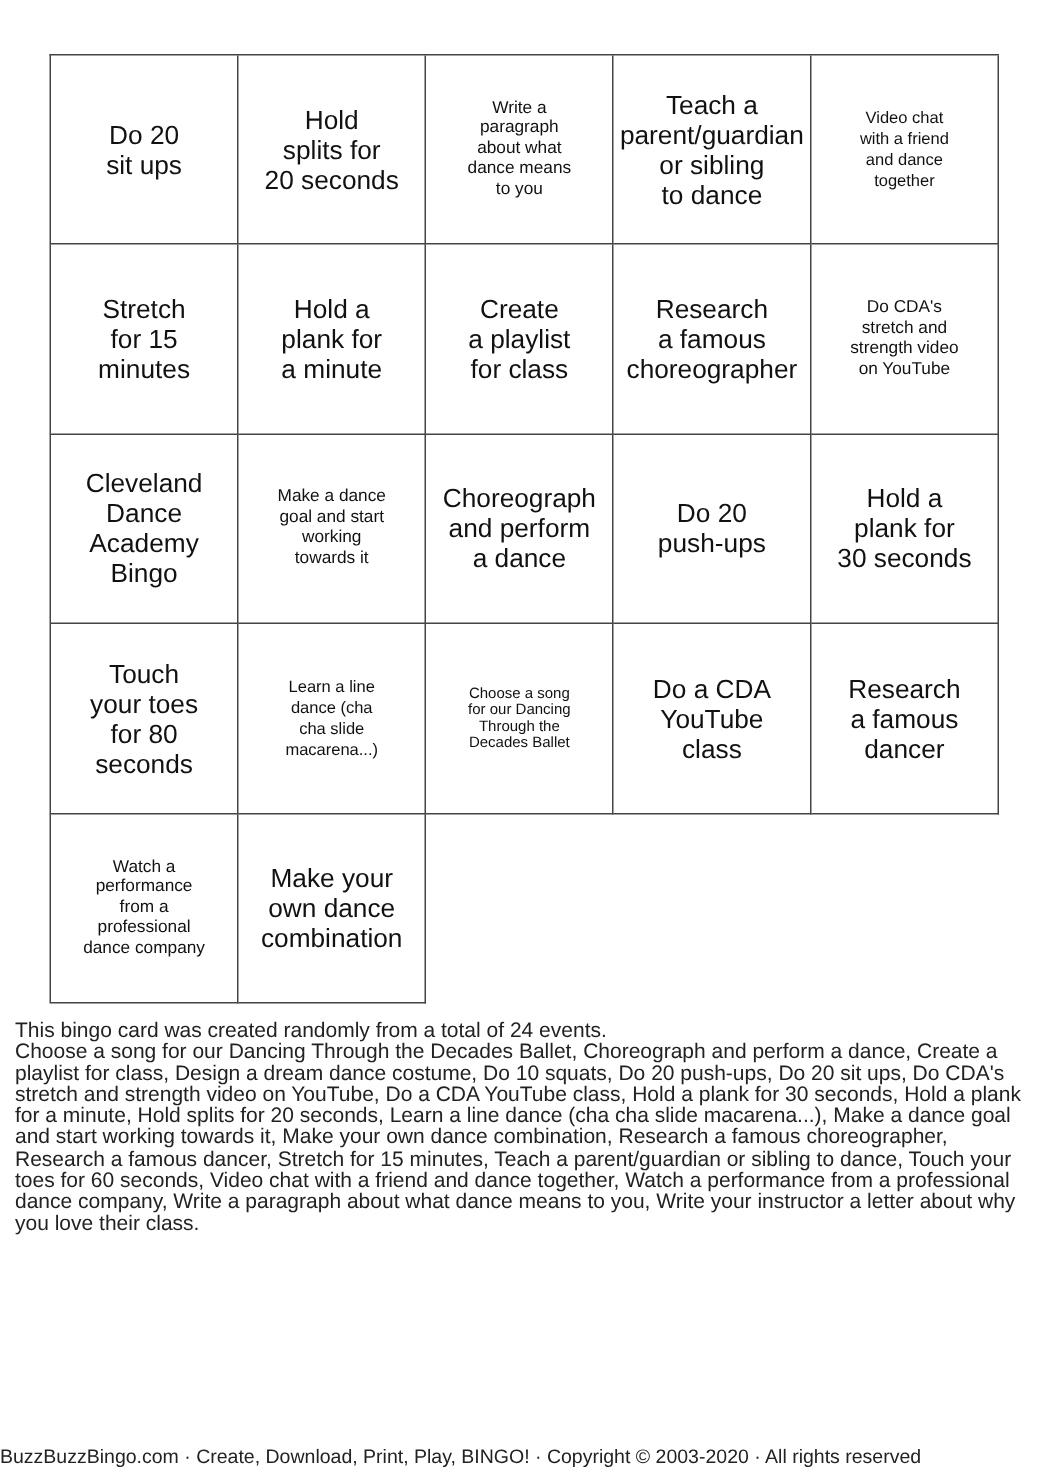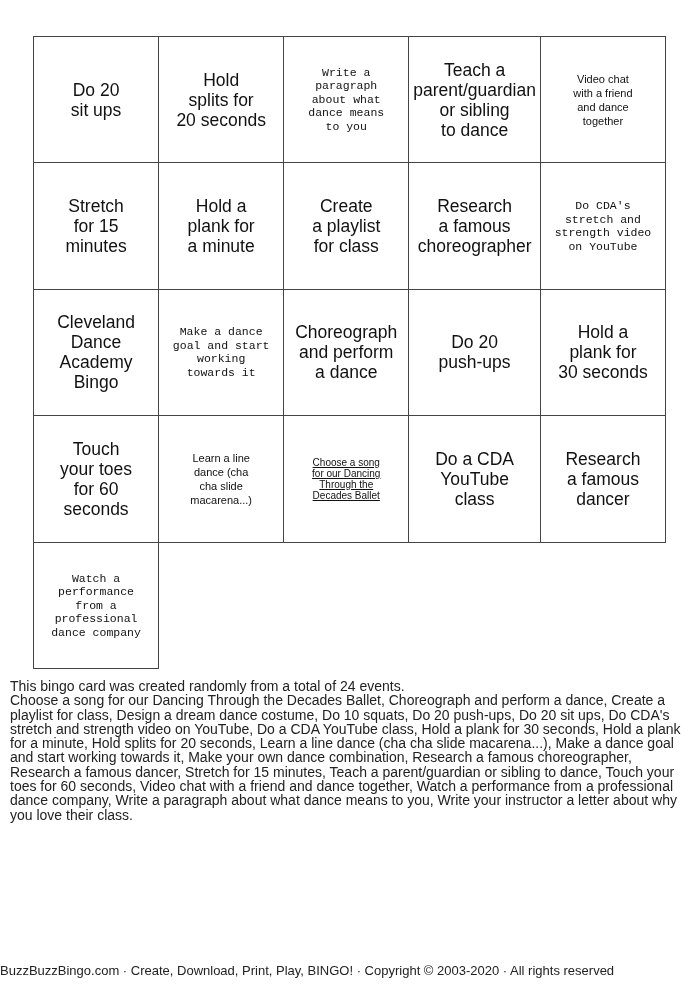--- a/index.html
+++ b/index.html
@@ -1,22 +1,22 @@
 <!DOCTYPE html>
 <html><head>
 <meta charset="utf-8">
 <style>
   html, body { margin: 0; padding: 0; background: #ffffff; }
   body { width: 699px; height: 989px; position: relative; font-family: "Liberation Sans", sans-serif; color: #111; overflow: hidden; }
   .grid { position: absolute; left: 33px; top: 36px; width: 633px; height: 633px; display: grid; grid-template-columns: repeat(5, 1fr); grid-template-rows: repeat(5, 1fr); border-left: 1px solid #444; border-top: 1px solid #444; box-sizing: border-box; }
   .cell { border-right: 1px solid #444; border-bottom: 1px solid #444; display: flex; align-items: center; justify-content: center; text-align: center; padding: 4px; box-sizing: border-box; white-space: pre-line; }
   .cell.lg { font-size: 17.5px; line-height: 20px; }
   .cell.md { font-size: 11px; line-height: 14px; }
-  .cell.sm { font-size: 11.5px; line-height: 13.5px; font-family: Liberation Mono, monospace; }
-  .cell.xs { font-size: 10px; line-height: 11px; text-decoration: underline; }
+  .cell.sm { font-size: 11.5px; line-height: 13.5px; }
+  .cell.xs { font-size: 10px; line-height: 11px; }
   .notes { position: absolute; left: 10px; top: 679px; width: 680px; font-size: 14px; line-height: 14.3px; color: #222; }
   .footer { position: absolute; left: 0; width: 699px; top: 963px; text-align: left; font-size: 13px; color: #222; }
 </style>
 </head>
 <body>
 
 <div class="grid">
   <div class="cell lg">Do 20
 sit ups</div>
   <div class="cell lg">Hold
@@ -62,41 +62,44 @@
   <div class="cell lg">Choreograph
 and perform
 a dance</div>
   <div class="cell lg">Do 20
 push-ups</div>
   <div class="cell lg">Hold a
 plank for
 30 seconds</div>
   <div class="cell lg">Touch
 your toes
-for 60
+for 80
 seconds</div>
   <div class="cell md">Learn a line
 dance (cha
 cha slide
 macarena...)</div>
   <div class="cell xs">Choose a song
 for our Dancing
 Through the
 Decades Ballet</div>
   <div class="cell lg">Do a CDA
 YouTube
 class</div>
   <div class="cell lg">Research
 a famous
 dancer</div>
   <div class="cell sm">Watch a
 performance
 from a
 professional
 dance company</div>
+  <div class="cell lg">Make your
+own dance
+combination</div>
 </div>
 
 <div class="notes">
   <div>This bingo card was created randomly from a total of 24 events.</div>
   <div>Choose a song for our Dancing Through the Decades Ballet, Choreograph and perform a dance, Create a playlist for class, Design a dream dance costume, Do 10 squats, Do 20 push-ups, Do 20 sit ups, Do CDA's stretch and strength video on YouTube, Do a CDA YouTube class, Hold a plank for 30 seconds, Hold a plank for a minute, Hold splits for 20 seconds, Learn a line dance (cha cha slide  macarena...), Make a dance goal and start working towards it, Make your own dance combination, Research a famous choreographer, Research a famous dancer, Stretch for 15 minutes, Teach a parent/guardian or sibling to dance, Touch your toes for 60 seconds, Video chat with a friend and dance together, Watch a performance from a professional dance company, Write a paragraph about what dance means to you, Write your instructor a letter about why you love their class.</div>
 </div>
 
 <div class="footer">BuzzBuzzBingo.com · Create, Download, Print, Play, BINGO! · Copyright © 2003-2020 · All rights reserved</div>
 
 </body></html>

